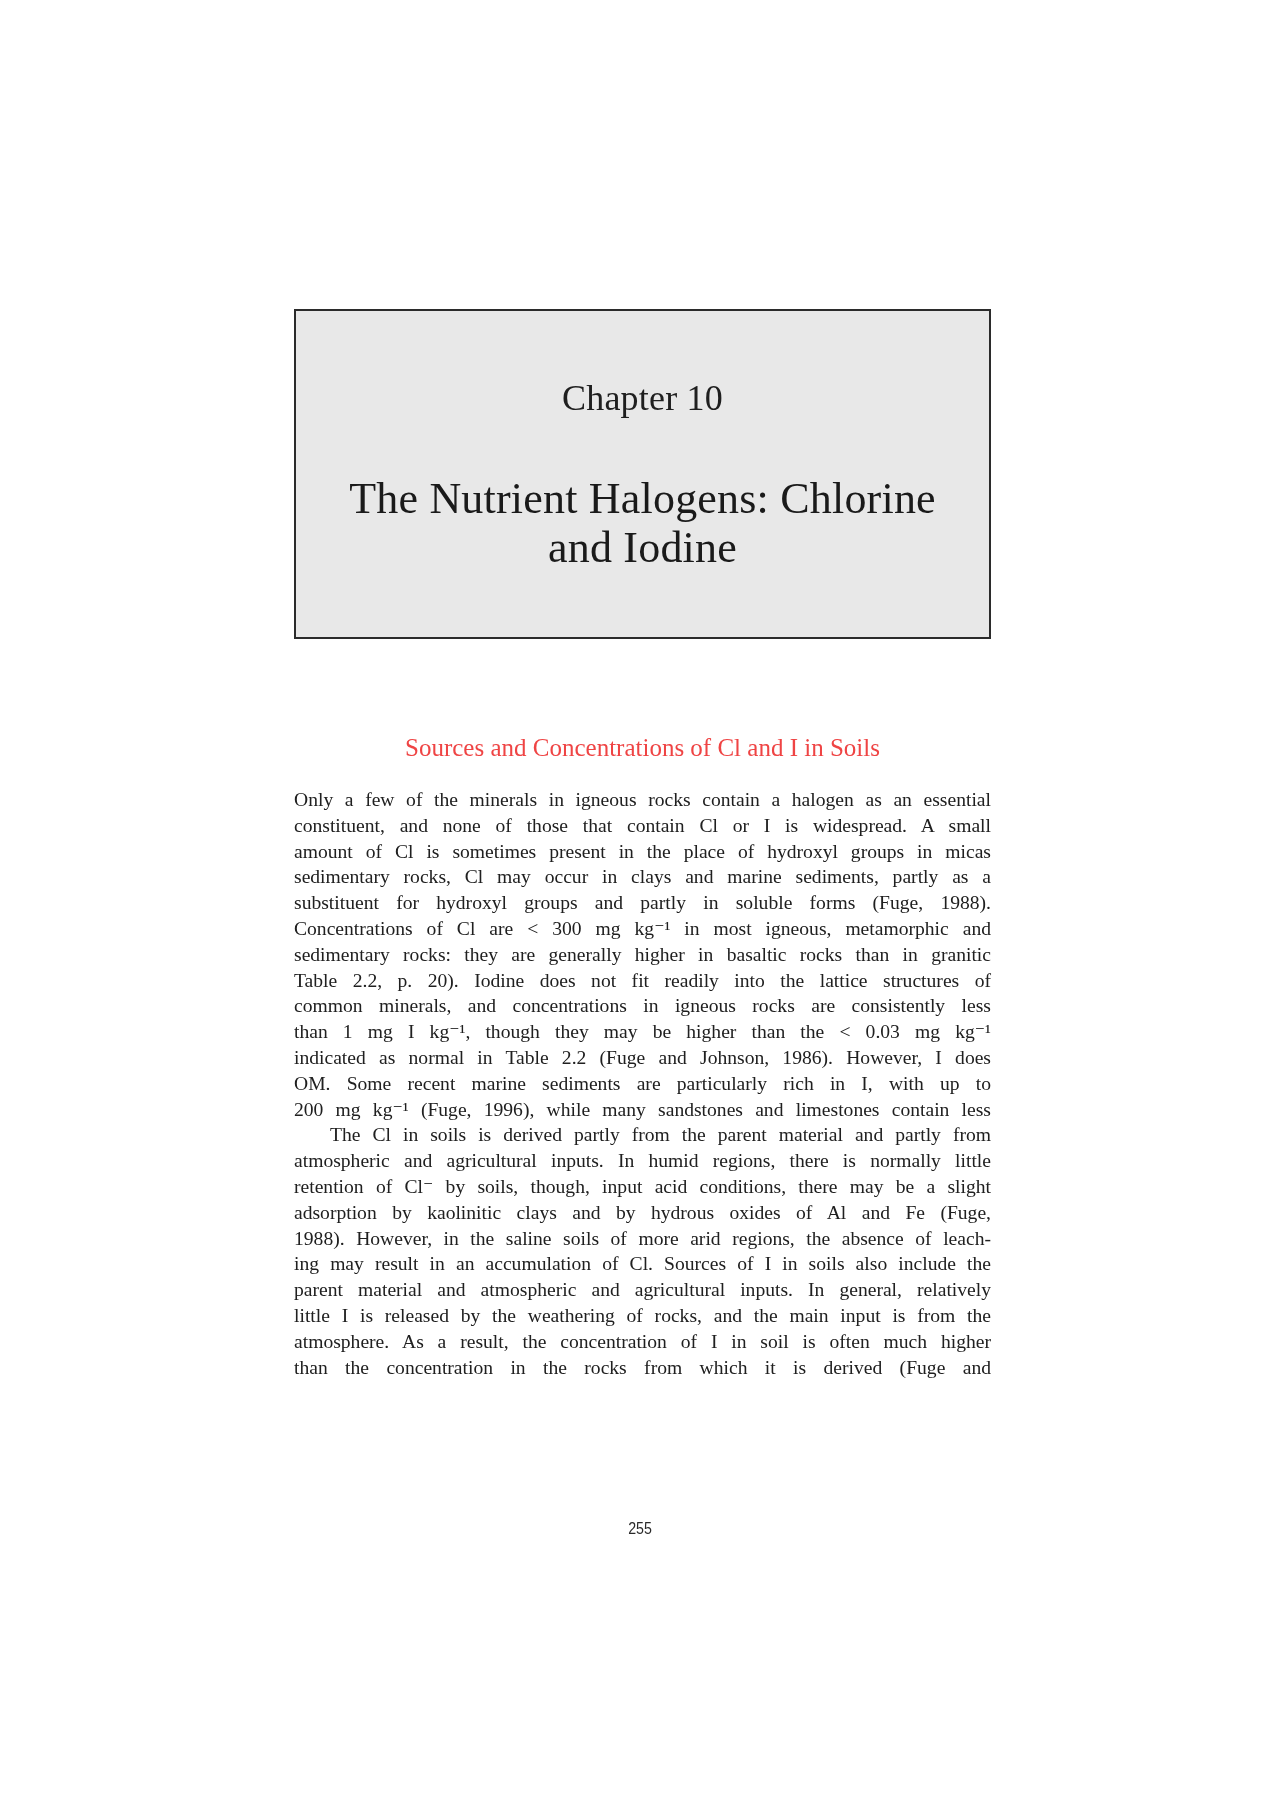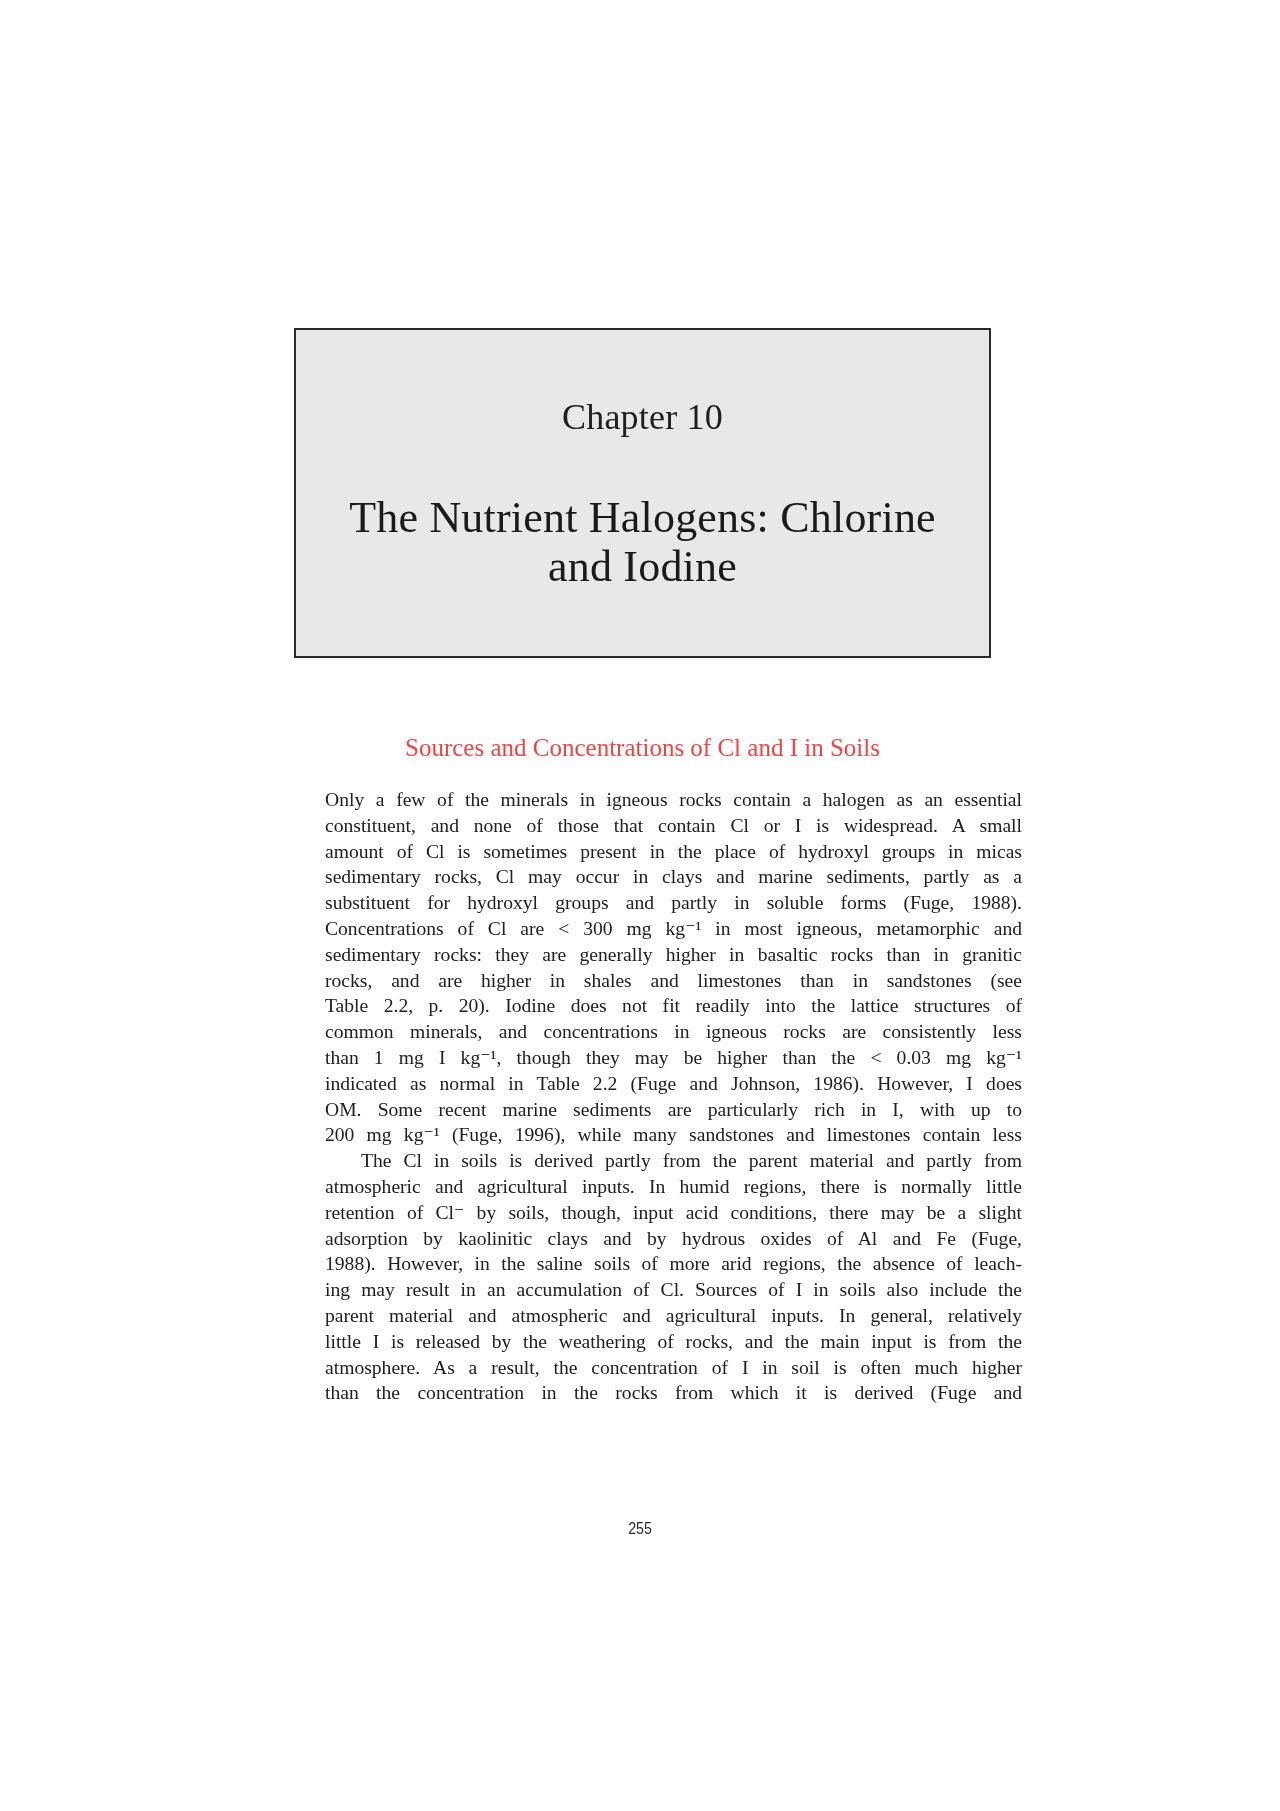--- a/index.html
+++ b/index.html
@@ -17,21 +17,21 @@
   }
   .page {
     position: absolute;
     left: 0; top: 0;
     width: 1280px; height: 1811px;
     background: #ffffff;
   }
   .chapter-box {
     position: absolute;
     left: 294px;
-    top: 328px;
+    top: 309px;
     width: 697px;
     height: 330px;
     box-sizing: border-box;
     border: 2px solid #2b2b2b;
     background: #e8e8e8;
     text-align: center;
   }
   .chapter-label {
     position: absolute;
     left: 0; right: 0;
@@ -63,21 +63,20 @@
     color: #ef4444;
   }
   .body-text {
     position: absolute;
     left: 294px;
     top: 787px;
     width: 697px;
     font-size: 19.6px;
     line-height: 25.8px;
     color: #202020;
-    margin-left: 31px;
   }
   .para {
     margin: 0;
     text-align: justify;
     hyphens: manual;
   }
   .line {
     display: block;
     text-align: justify;
     text-align-last: justify;
@@ -114,21 +113,20 @@
 
   <div class="body-text">
     <p class="para">
       <span class="line">Only a few of the minerals in igneous rocks contain a halogen as an essential</span>
       <span class="line">constituent, and none of those that contain Cl or I is widespread. A small</span>
       <span class="line">amount of Cl is sometimes present in the place of hydroxyl groups in micas</span>
       <span class="line">sedimentary rocks, Cl may occur in clays and marine sediments, partly as a</span>
       <span class="line">substituent for hydroxyl groups and partly in soluble forms (Fuge, 1988).</span>
       <span class="line">Concentrations of Cl are &lt; 300 mg kg⁻¹ in most igneous, metamorphic and</span>
       <span class="line">sedimentary rocks: they are generally higher in basaltic rocks than in granitic</span>
-      <span class="line">rocks, and are higher in shales and limestones than in sandstones (see</span>
       <span class="line">Table 2.2, p. 20). Iodine does not fit readily into the lattice structures of</span>
       <span class="line">common minerals, and concentrations in igneous rocks are consistently less</span>
       <span class="line">than 1 mg I kg⁻¹, though they may be higher than the &lt; 0.03 mg kg⁻¹</span>
       <span class="line">indicated as normal in Table 2.2 (Fuge and Johnson, 1986). However, I does</span>
       <span class="line">OM. Some recent marine sediments are particularly rich in I, with up to</span>
       <span class="line">200 mg kg⁻¹ (Fuge, 1996), while many sandstones and limestones contain less</span>
     </p>
     <p class="para">
       <span class="line" style="padding-left:36px">The Cl in soils is derived partly from the parent material and partly from</span>
       <span class="line">atmospheric and agricultural inputs. In humid regions, there is normally little</span>

